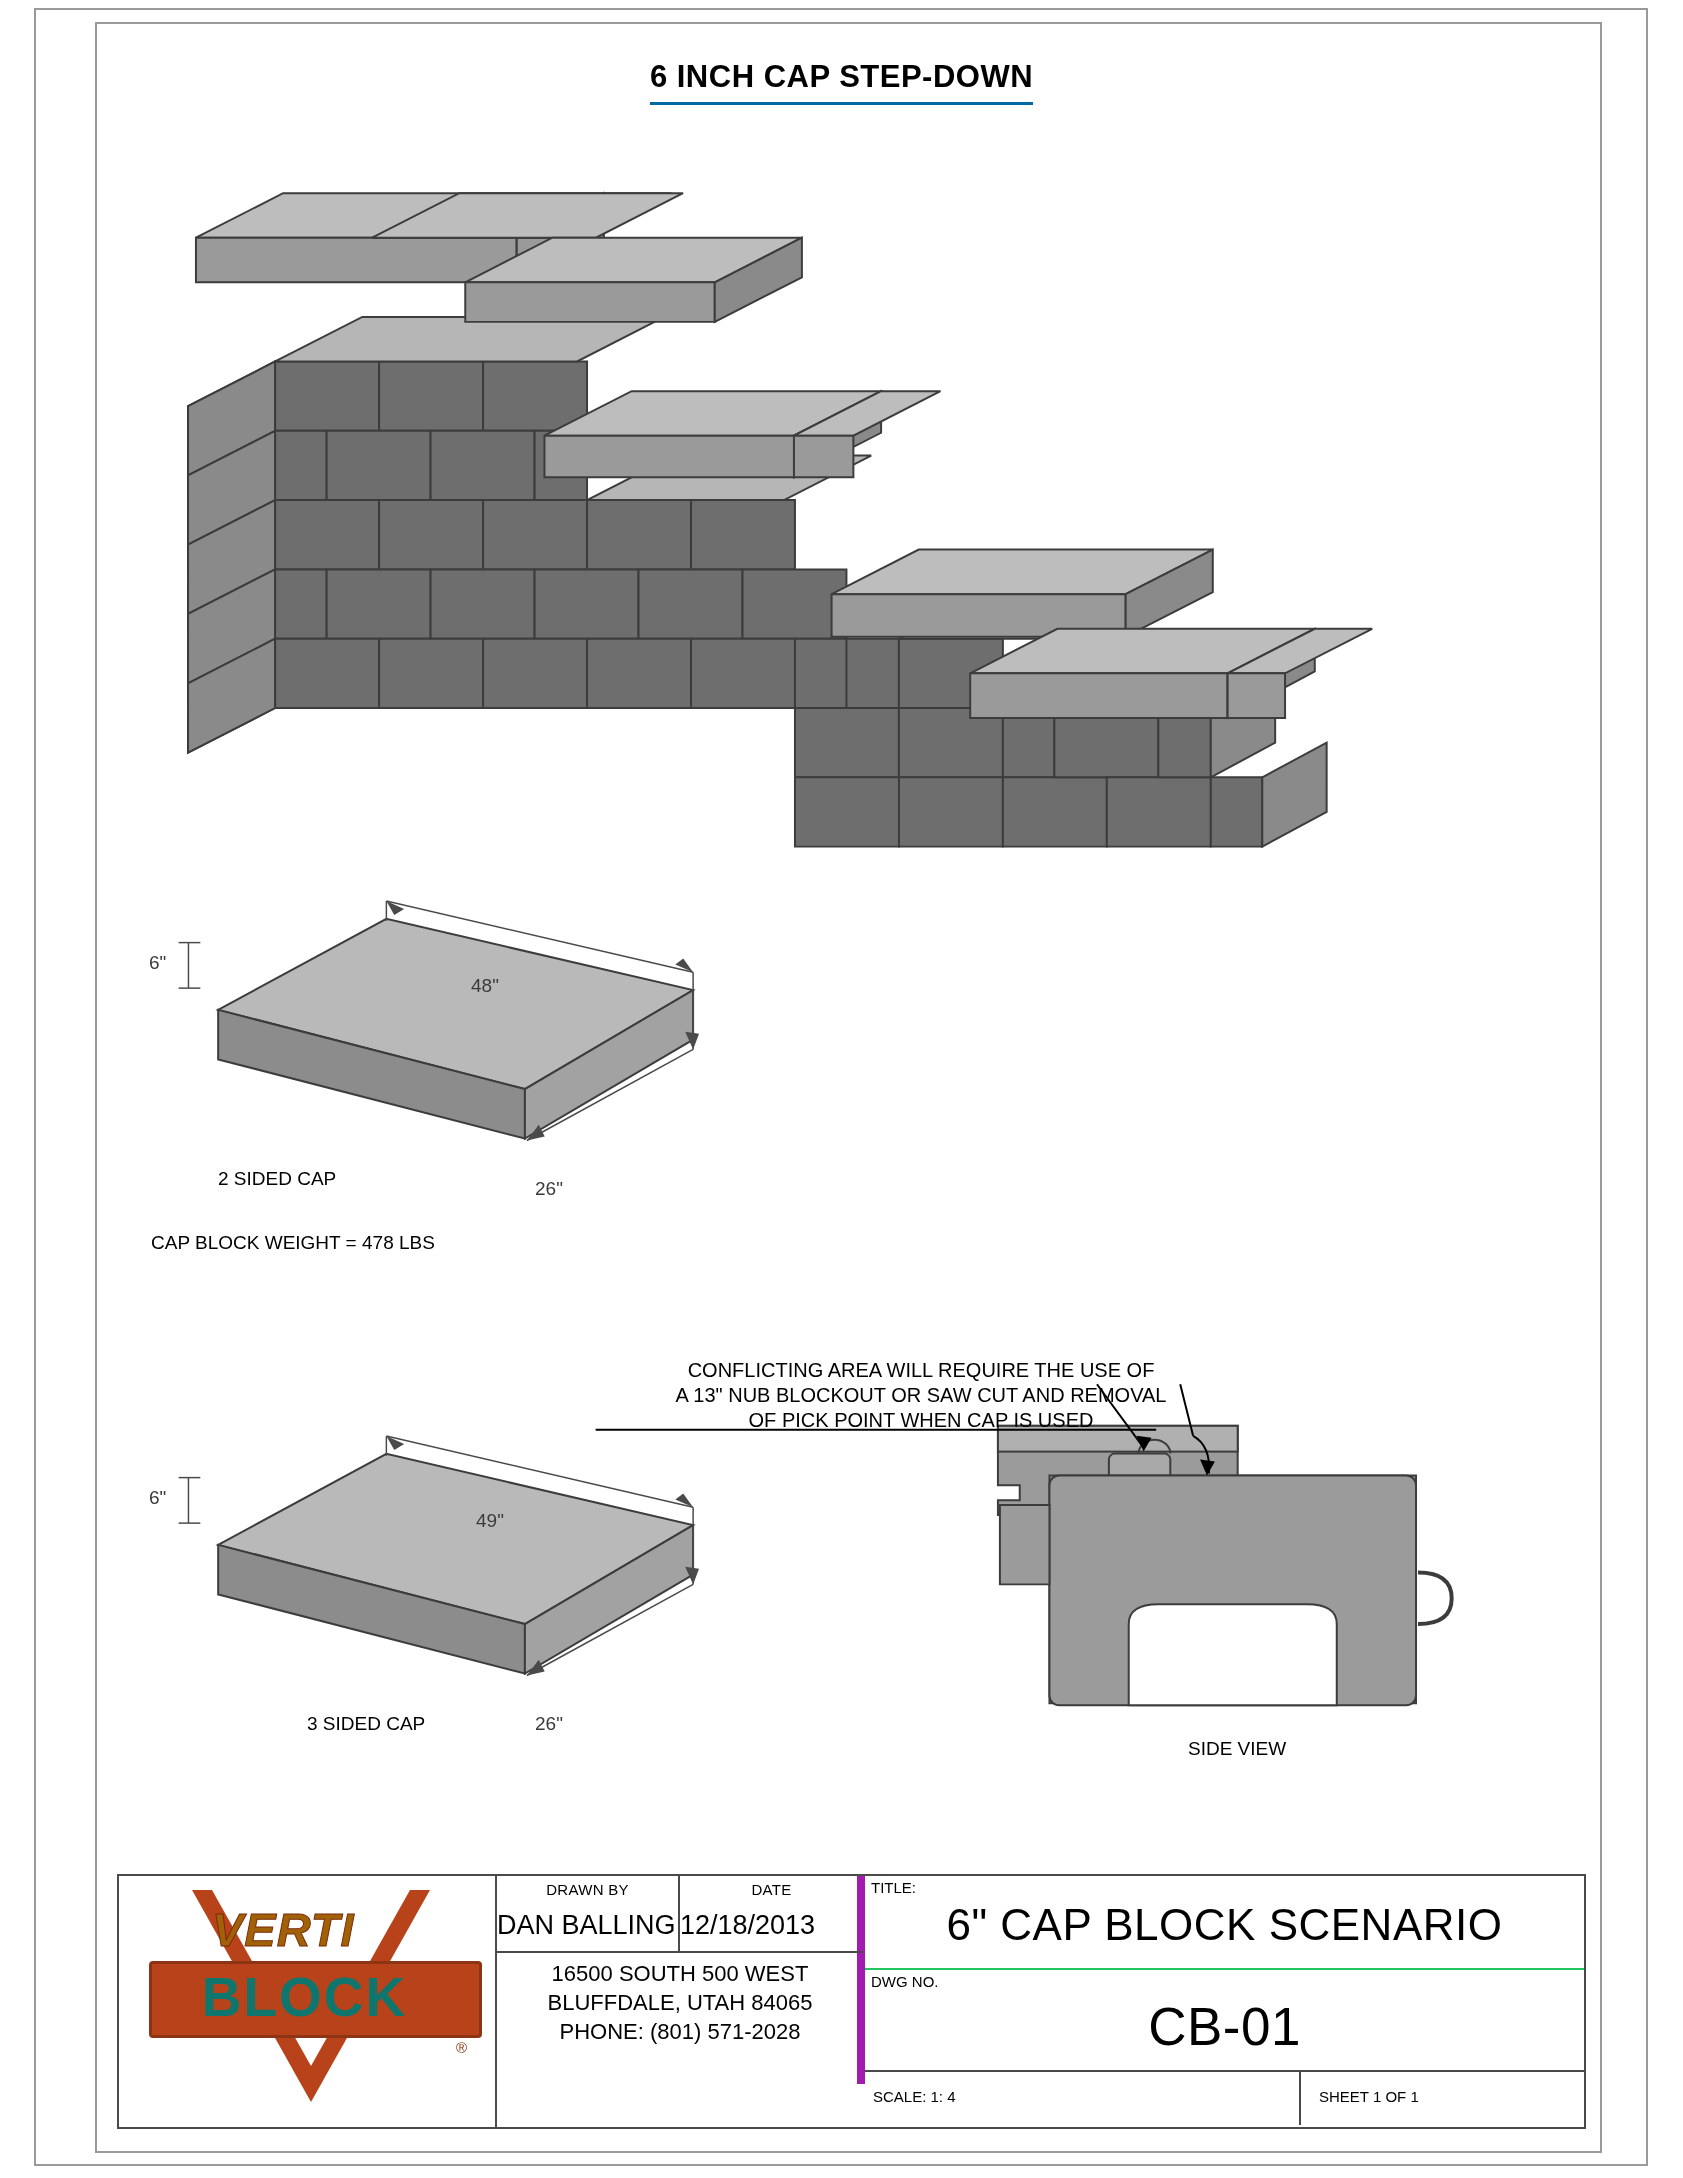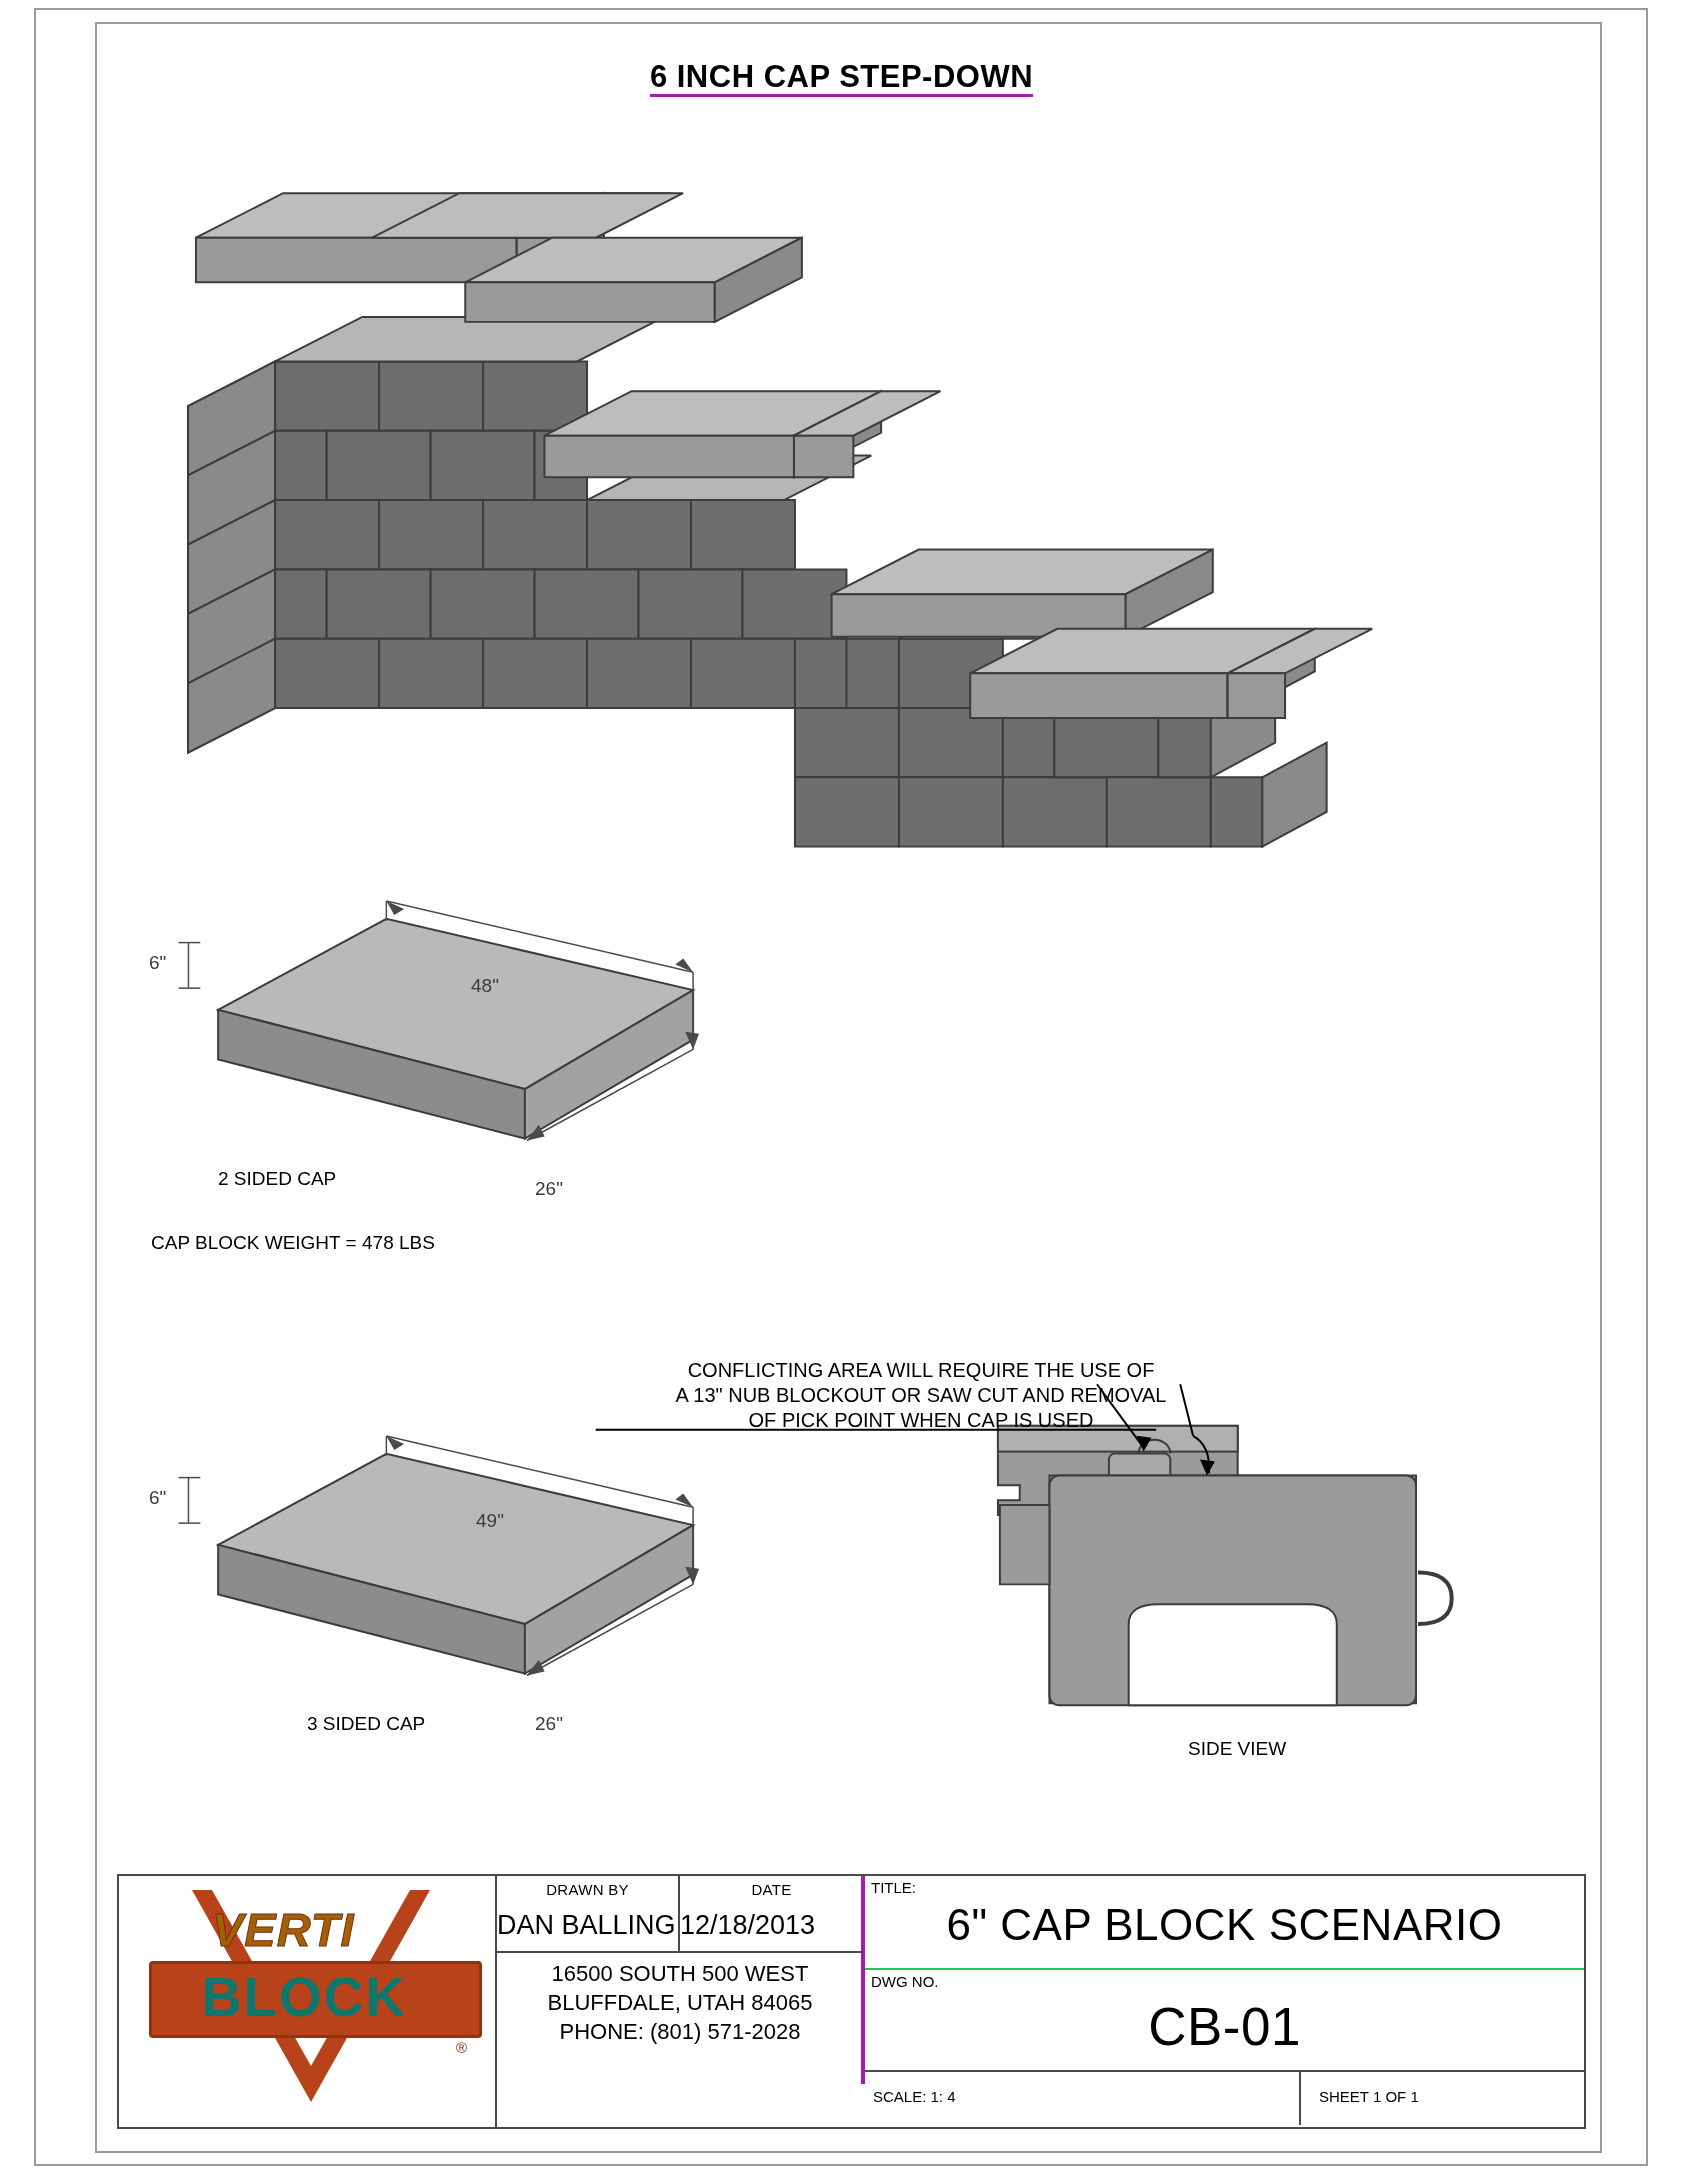--- a/index.html
+++ b/index.html
@@ -44,22 +44,22 @@
   .main-title {
     position: absolute;
     left: 0; top: 59px;
     width: 1683px;
     text-align: center;
     font-size: 31px;
     font-weight: bold;
     letter-spacing: 0.5px;
   }
   .main-title span {
-    border-bottom: 3px solid #a21caf;
-    padding-bottom: 0;
+    border-bottom: 3px solid #0369a1;
+    padding-bottom: 8px;
   }
 
   
   .iso-wall {
     position: absolute;
     left: 188px;
     top: 109px;
     width: 1287px;
     height: 990px;
   }
@@ -122,21 +122,21 @@
     left: 0; top: 0;
     width: 378px; height: 251px;
     border-right: 2px solid #4a4a4a;
     box-sizing: border-box;
     overflow: hidden;
   }
   .tb-mid {
     position: absolute;
     left: 378px; top: 0;
     width: 368px; height: 208px;
-    border-right: 4px solid #a21caf;
+    border-right: 8px solid #a21caf;
     box-sizing: border-box;
   }
   .tb-right {
     position: absolute;
     left: 746px; top: 0;
     right: 0; height: 251px;
     box-sizing: border-box;
   }
   .tb-hdr {
     font-size: 15px;

